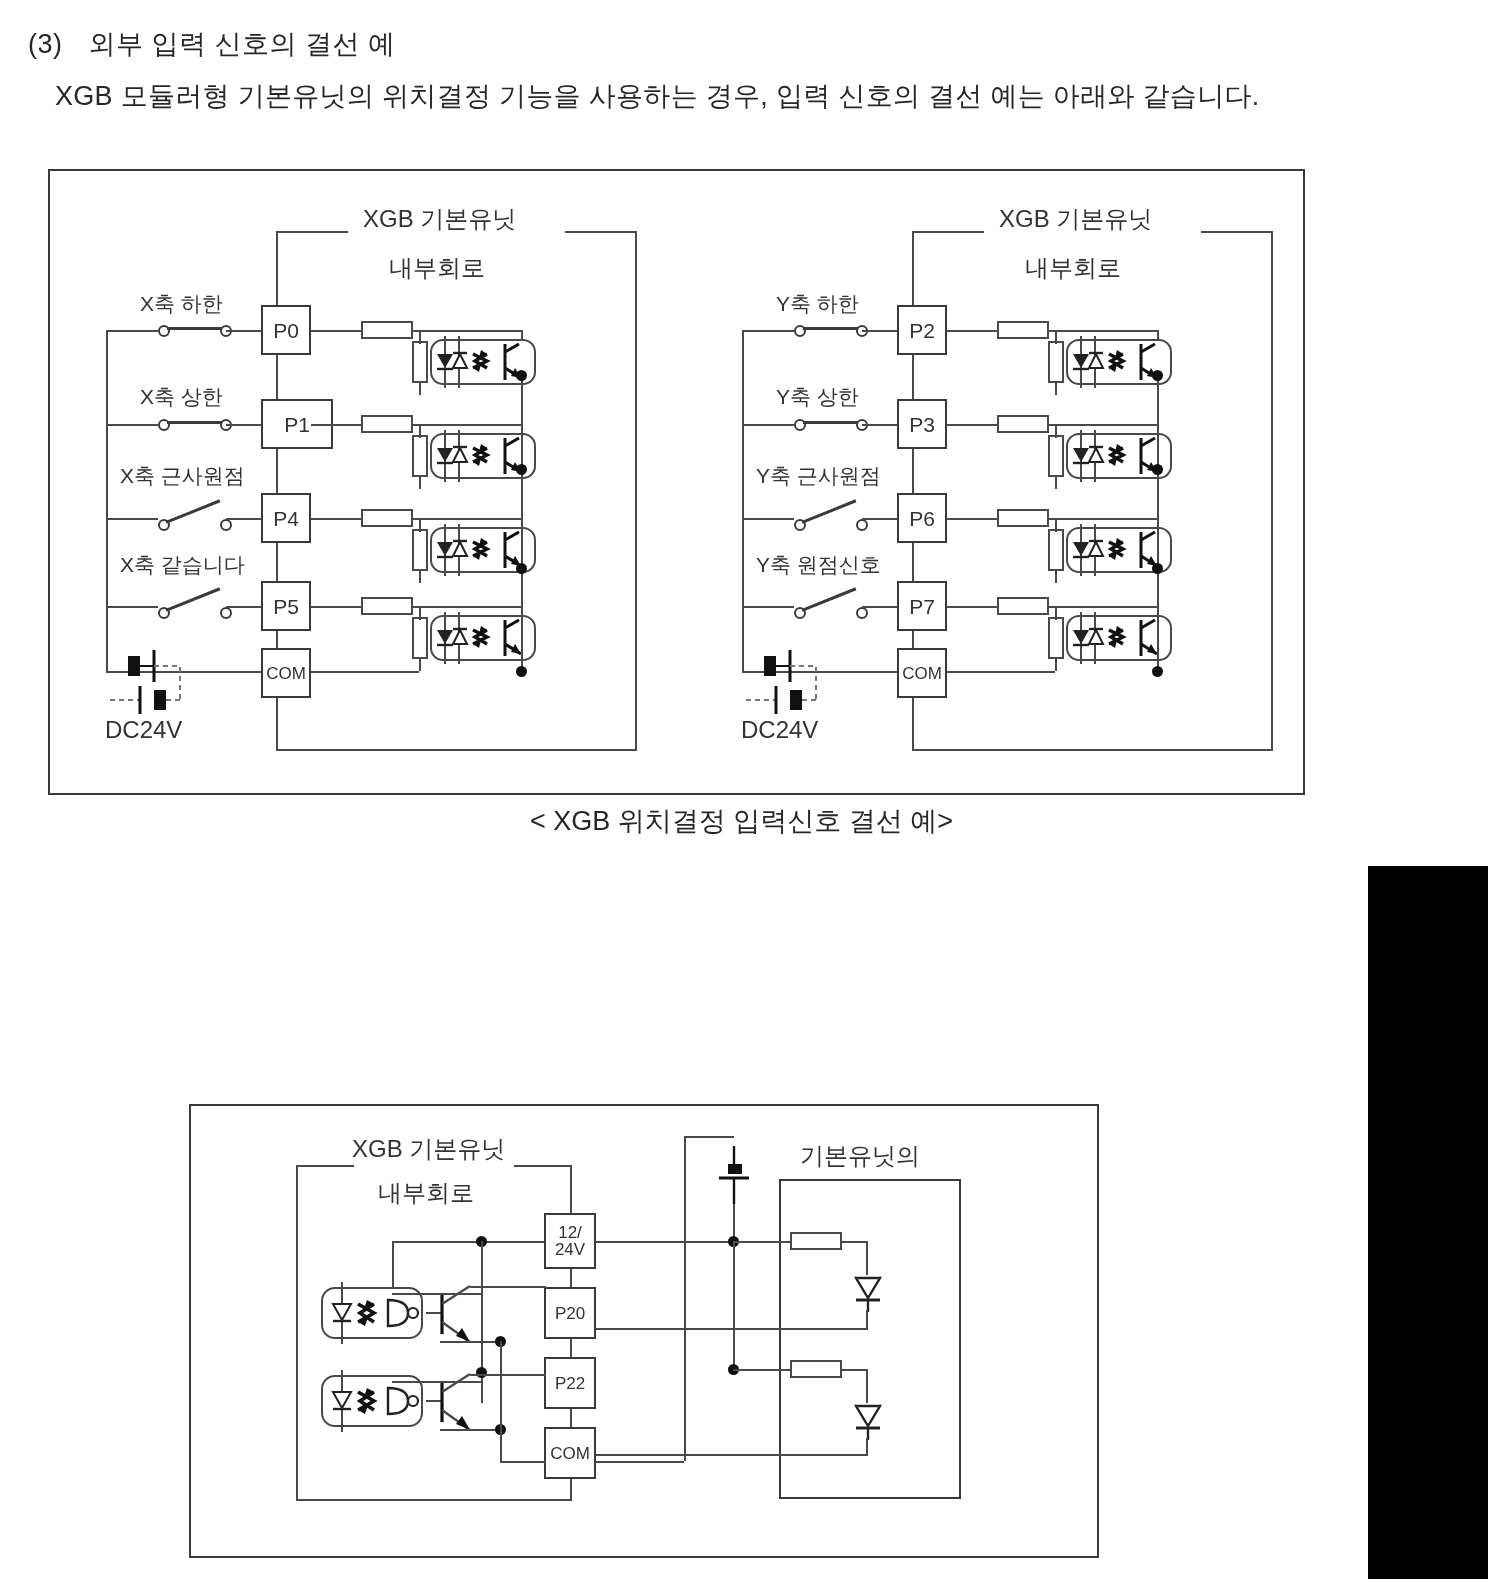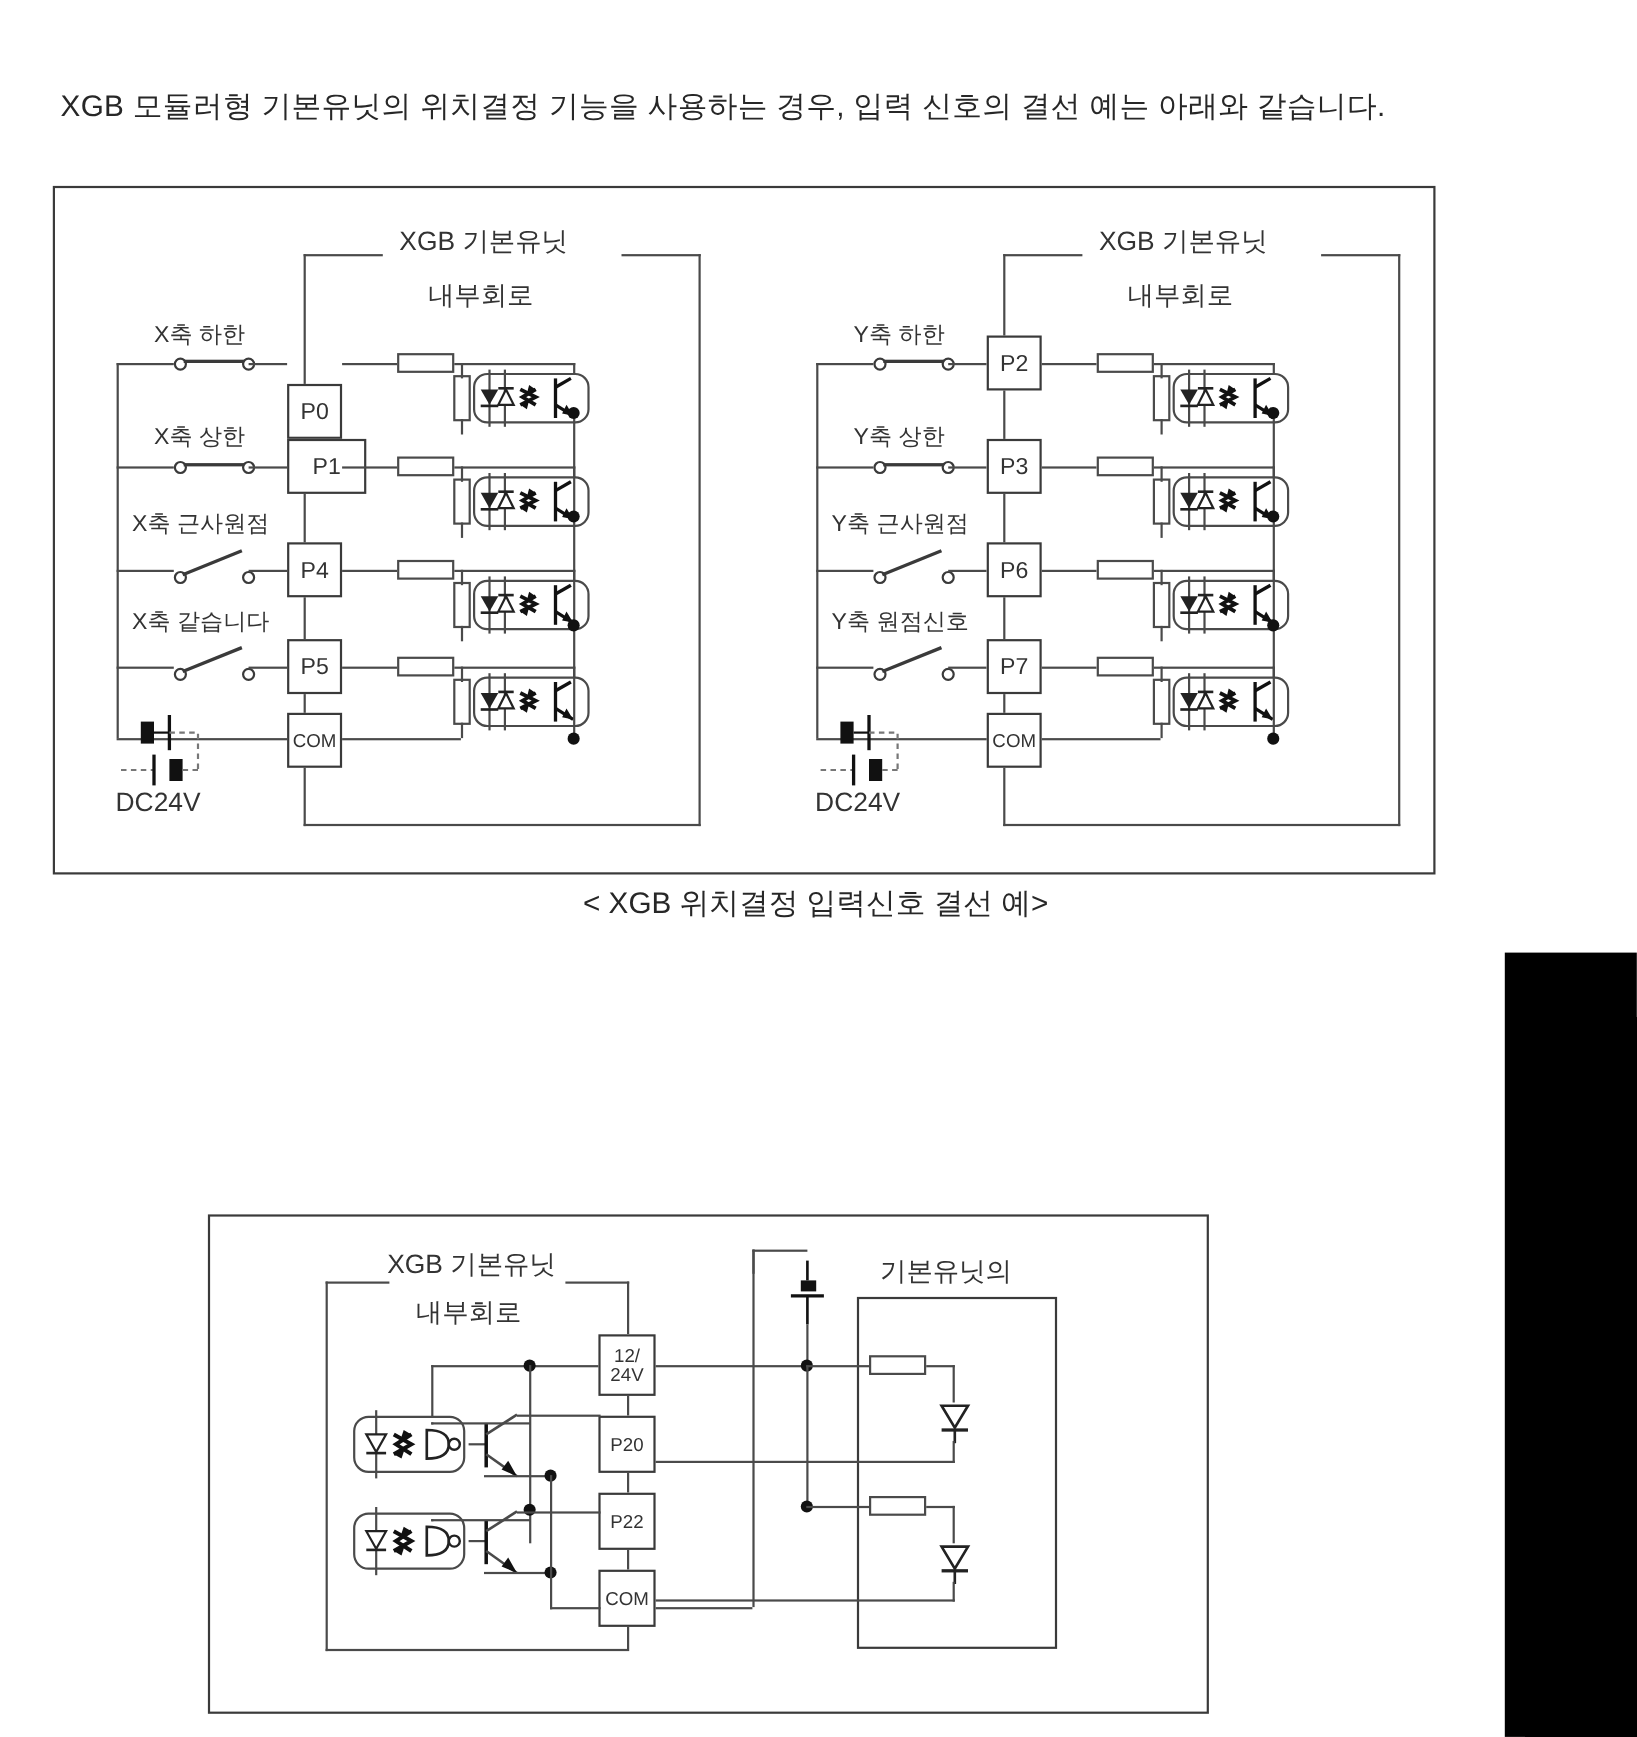--- a/index.html
+++ b/index.html
@@ -105,20 +105,25 @@
   .opto{position:absolute;}
   .txbox{position:absolute;}
 
   svg{display:block;overflow:visible;}
 </style>
 </head>
 <body>
 
 <div class="page">
 
+  <div class="sec-title" style="left:28px;top:26px;">
+    <span>(3)</span>
+    <span style="display:inline-block;width:10px;"></span>
+    <span>외부 입력 신호의 결선 예</span>
+  </div>
 
   <div class="sec-body" style="left:55px;top:78px;">XGB 모듈러형 기본유닛의 위치결정 기능을 사용하는 경우, 입력 신호의 결선 예는 아래와 같습니다.</div>
 
   <div class="frame" style="left:48px;top:169px;width:1253px;height:622px;"></div>
 
   <div>
 
     <div class="lbl big" style="left:363px;top:203px;">XGB 기본유닛</div>
     <div class="lbl big" style="left:389px;top:252px;">내부회로</div>
 
@@ -131,21 +136,21 @@
     <div class="wire v" style="left:106px;top:330px;height:341px;"></div>
 
     <div class="lbl" style="left:140px;top:290px;">X축 하한</div>
     <div class="wire h" style="left:106px;top:330px;width:52px;"></div>
     <div class="sw" style="left:158px;top:325px;width:74px;">
       <div class="pin" style="left:0;"></div>
       <div class="lever" style="left:9px;top:2px;width:56px;"></div>
       <div class="pin" style="left:62px;"></div>
     </div>
     <div class="wire h" style="left:226px;top:330px;width:35px;"></div>
-    <div class="term" style="left:261px;top:305px;width:50px;height:50px;margin-top:44px;">P0</div>
+    <div class="term" style="left:261px;top:305px;width:50px;height:50px;">P0</div>
     <div class="wire h" style="left:311px;top:330px;width:50px;"></div>
     <div class="res" style="left:361px;top:321px;width:52px;height:18px;"></div>
     <div class="wire h" style="left:413px;top:330px;width:110px;"></div>
     <div class="wire v" style="left:521px;top:330px;height:45px;"></div>
     <div class="res" style="left:412px;top:341px;width:16px;height:42px;"></div>
     <div class="wire v" style="left:419px;top:330px;height:14px;"></div>
     <div class="wire v" style="left:419px;top:381px;height:14px;"></div>
     <div class="opto" style="left:429px;top:336px;">
       <svg width="108" height="52" viewBox="0 0 108 52">
         <rect x="2" y="4" width="104" height="44" rx="12" fill="#fff" stroke="#4a4a4a" stroke-width="2"></rect>

